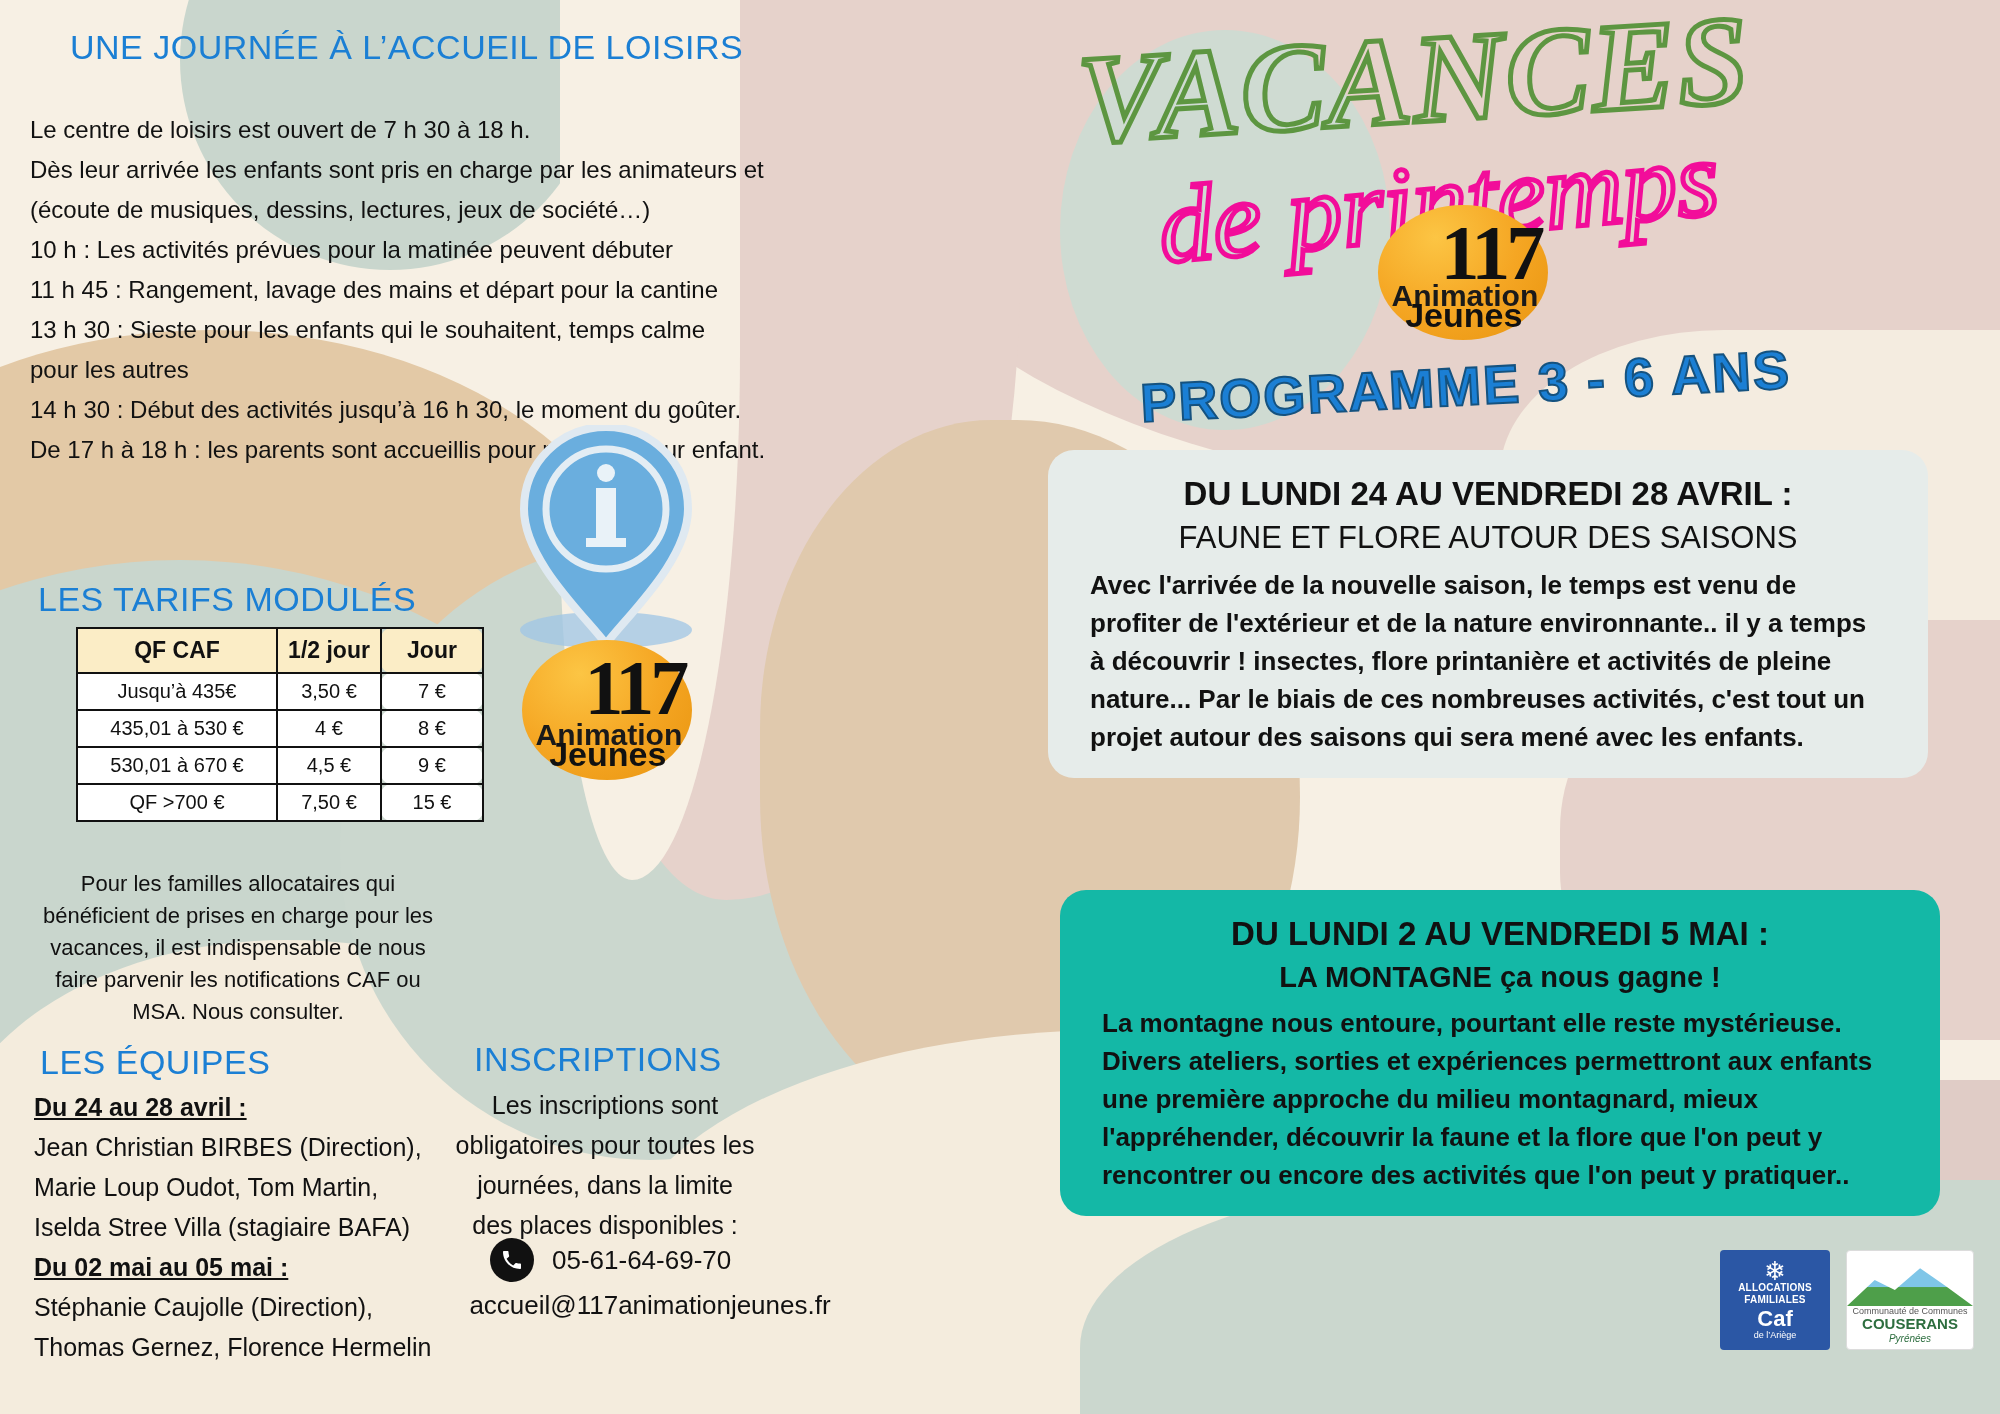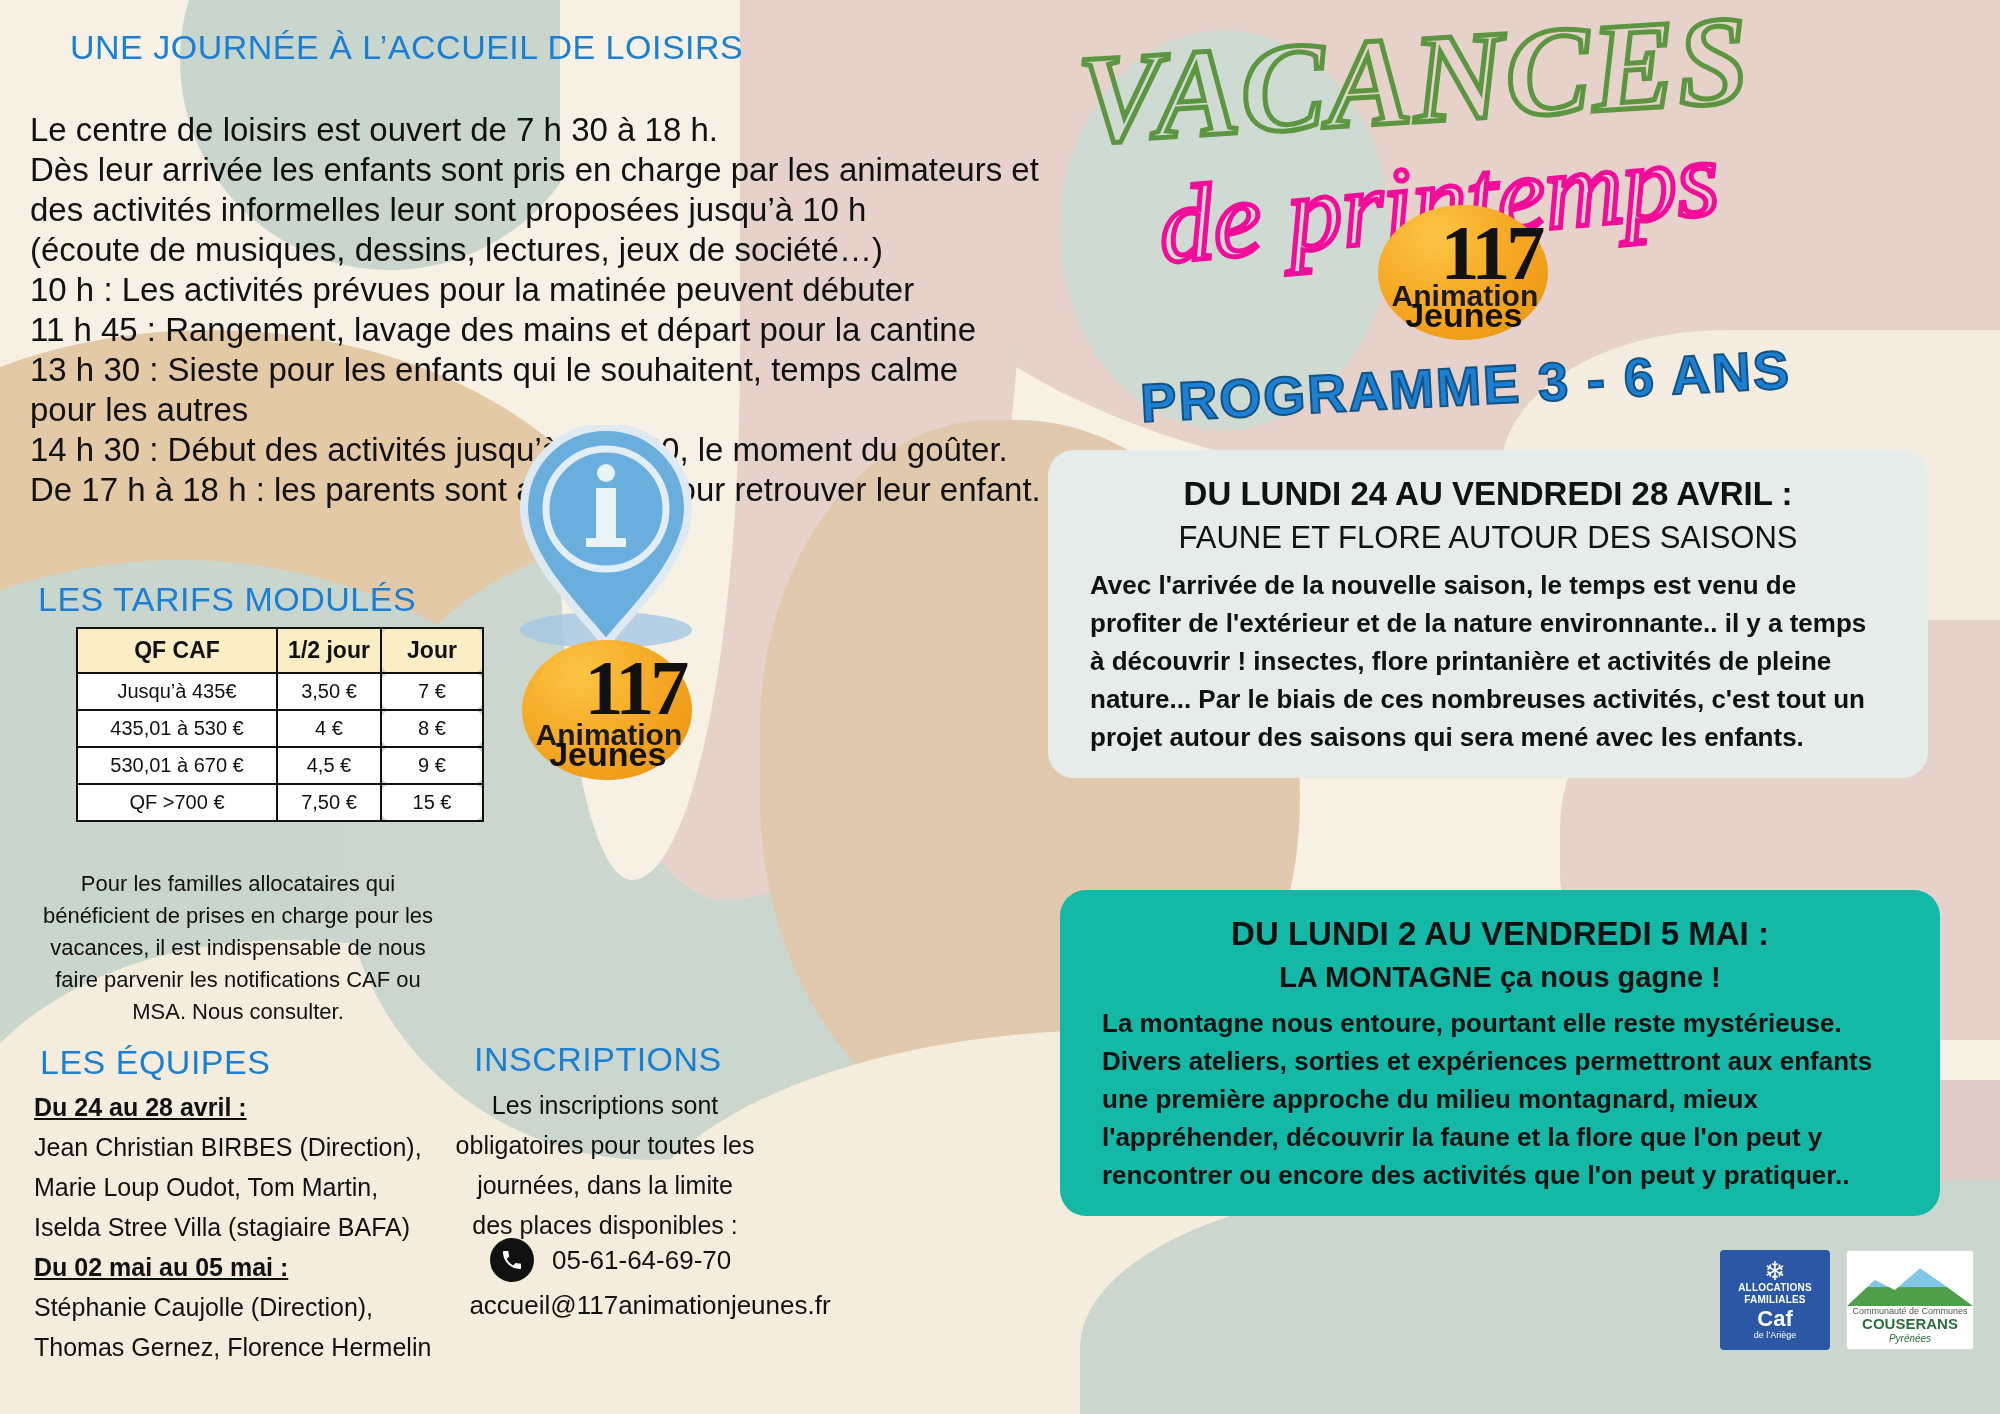--- a/index.html
+++ b/index.html
@@ -17,21 +17,21 @@
   .bg-pink{position:absolute;background:#e6d2cb;}
   .bg-tan{position:absolute;background:#e3c9a6;}
 
   
   .col-left{position:absolute;left:0;top:0;width:1060px;height:1414px;}
   .heading{
     color:#1b7fd4;font-weight:400;letter-spacing:.5px;
     font-family:"Liberation Sans", sans-serif;
   }
   .h-loisirs{position:absolute;left:70px;top:28px;font-size:34px;}
-  .daytext{position:absolute;left:30px;top:110px;width:1000px;font-size:33px;line-height:40px;color:#111;}
+  .daytext{position:absolute;left:30px;top:110px;width:1000px;font-size:24px;line-height:40px;color:#111;}
   .daytext div{white-space:nowrap;}
 
   .h-tarifs{position:absolute;left:38px;top:580px;font-size:34px;}
   table.tarifs{position:absolute;left:76px;top:627px;border-collapse:collapse;}
   table.tarifs td,table.tarifs th{
     border:2px solid #111;font-size:20px;text-align:center;color:#111;
     font-family:"Liberation Sans", sans-serif;
   }
   table.tarifs thead th{background:#fbedc6;font-weight:bold;font-size:23px;padding:8px 6px;}
   table.tarifs tbody td{background:#fff;font-weight:400;padding:6px 6px;}
@@ -127,21 +127,20 @@
     <div class="bg-pink" style="left:1560px;top:620px;width:500px;height:420px;background:#e6d2cb;border-radius:50% 0 0 40%;"></div>
   </div>
 
   <div class="col-left">
 
     <div class="heading h-loisirs">UNE JOURNÉE À L’ACCUEIL DE LOISIRS</div>
 
     <div class="daytext">
       <div>Le centre de loisirs est ouvert de 7 h 30 à 18 h.</div>
       <div>Dès leur arrivée les enfants sont pris en charge par les animateurs et</div>
-      <div> des activités informelles leur sont proposées jusqu’à 10 h</div>
       <div>(écoute de musiques, dessins, lectures, jeux de société…)</div>
       <div>10 h : Les activités prévues pour la matinée peuvent débuter</div>
       <div>11 h 45 : Rangement, lavage des mains et départ pour la cantine</div>
       <div>13 h 30 : Sieste pour les enfants qui le souhaitent, temps calme</div>
       <div> pour les autres</div>
       <div>14 h 30 : Début des activités jusqu’à 16 h 30, le moment du goûter.</div>
       <div>De 17 h à 18 h : les parents sont accueillis pour retrouver leur enfant.</div>
     </div>
 
     <div class="pin">

